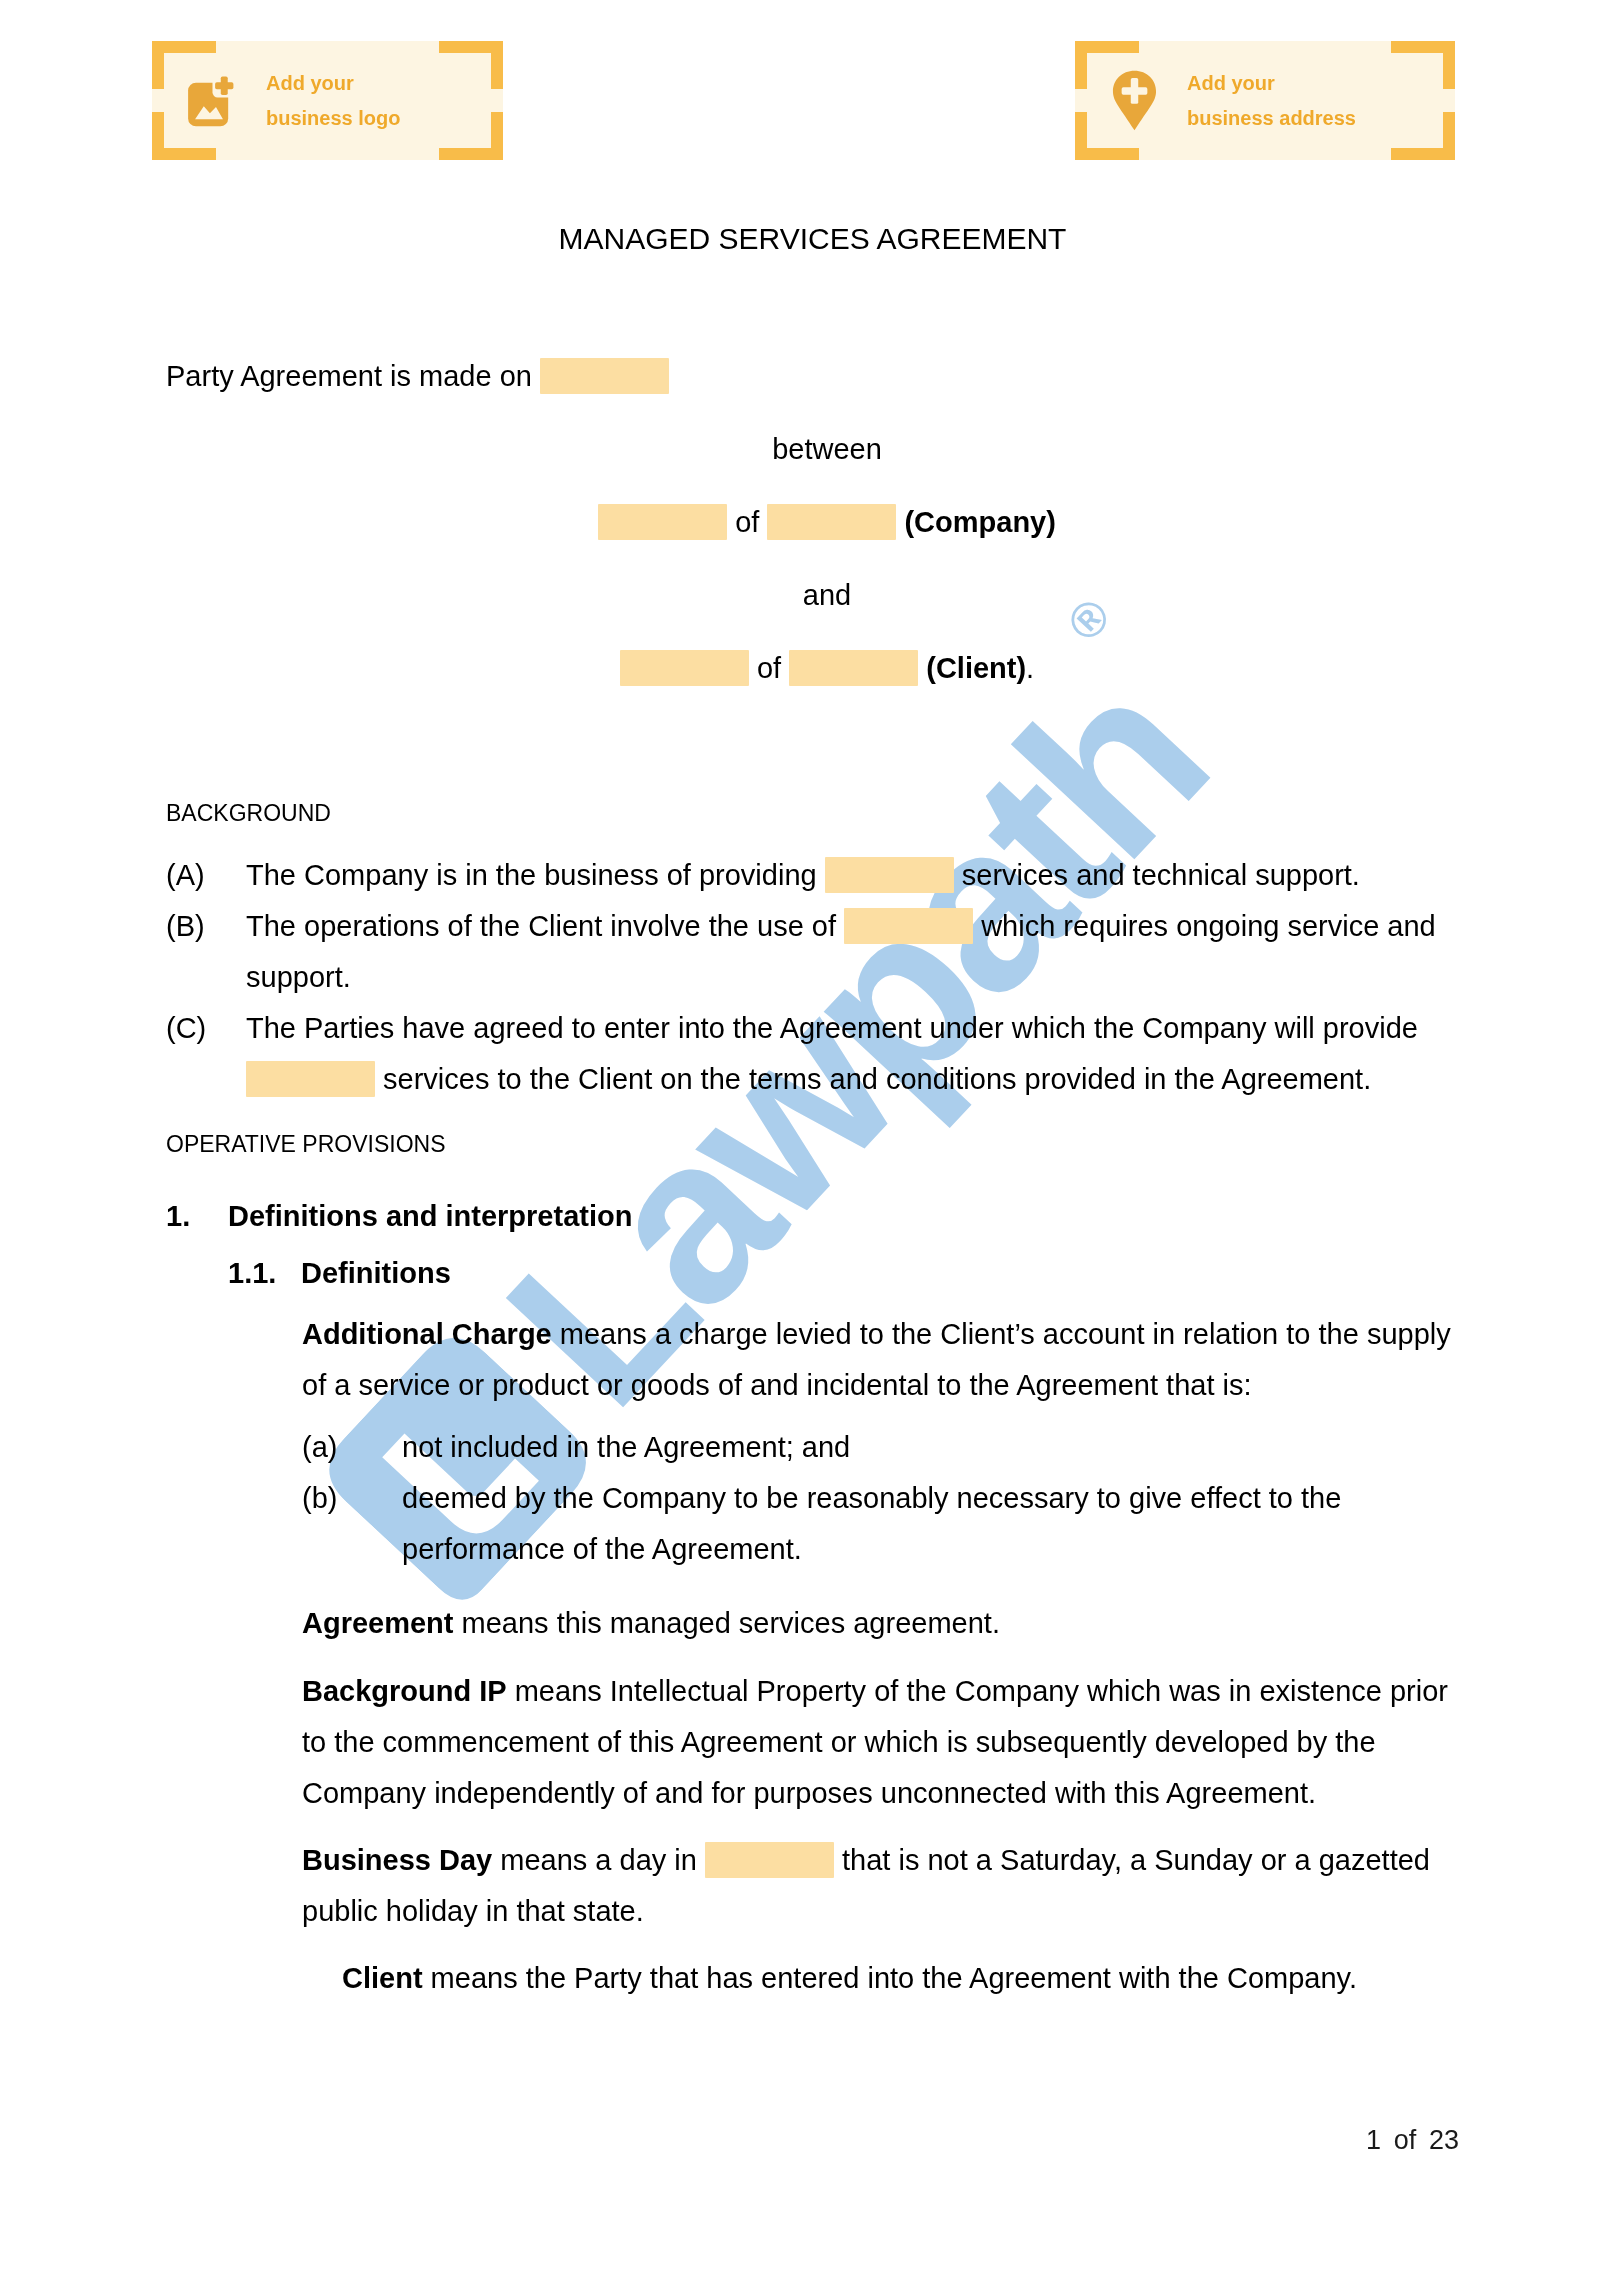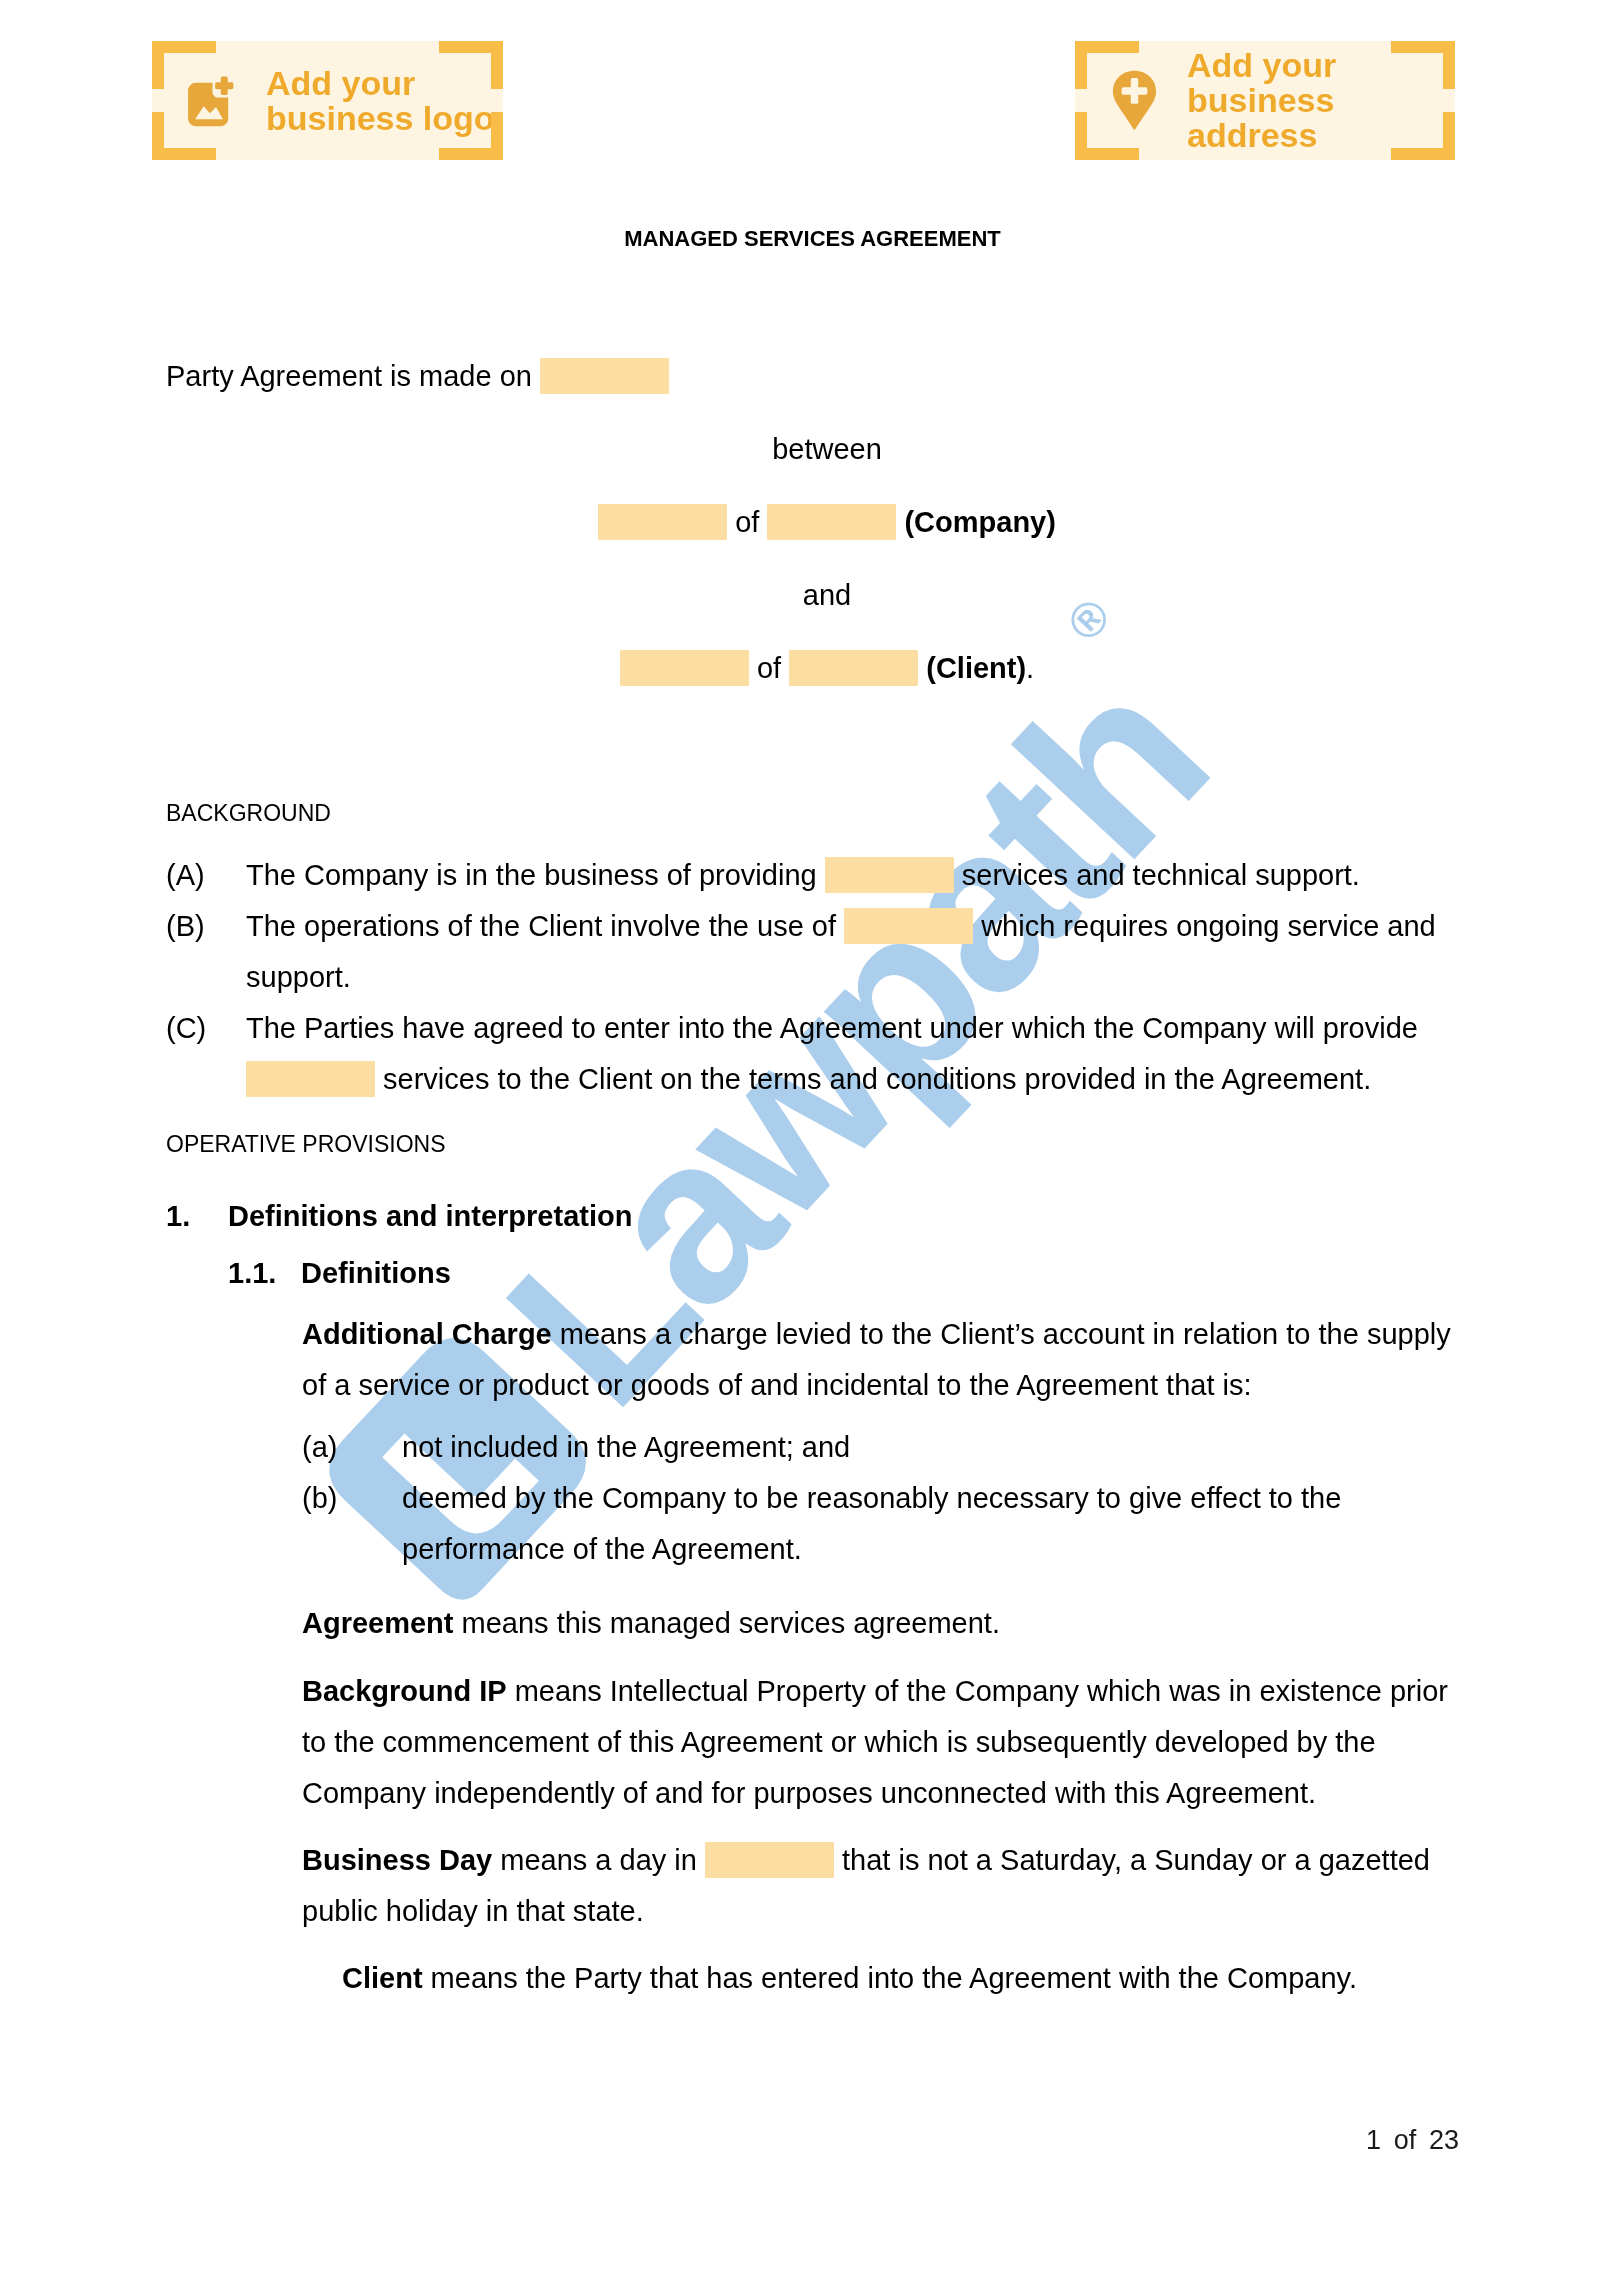--- a/index.html
+++ b/index.html
@@ -28,26 +28,26 @@
   }
   .badge-logo{left:152px;width:351px;}
   .badge-address{left:1075px;width:380px;}
   .corner{position:absolute;width:52px;height:36px;border:12.7px solid #f8bc49;}
   .corner.tl{top:0;left:0;border-right:none;border-bottom:none;}
   .corner.tr{top:0;right:0;border-left:none;border-bottom:none;}
   .corner.bl{bottom:0;left:0;border-right:none;border-top:none;}
   .corner.br{bottom:0;right:0;border-left:none;border-top:none;}
   .badge-icon{flex:0 0 auto;margin-left:36px;margin-right:29px;display:block;}
   .badge-text{
-    font-weight:bold;font-size:34px;line-height:35px;color:#efa92b;
+    font-weight:bold;font-size:20px;line-height:35px;color:#efa92b;
   }
   
   .doc{position:relative;z-index:1;padding:0 127px 0 166px;}
   .title{
-    font-weight:bold;font-size:22px;line-height:51px;
+    font-weight:normal;font-size:30px;line-height:51px;
     text-align:center;position:relative;left:-14.5px;
     margin:213px 0 0 0;
   }
   p{margin:0;line-height:51px;white-space:pre-wrap;}
   .p-intro{margin-top:22px;text-align:center;}
   .p-first{margin-top:87px;}
   .hl{
     display:inline-block;width:129px;height:36px;background:#fcdea2;
     vertical-align:-8.1px;border-radius:0.9px;
   }

